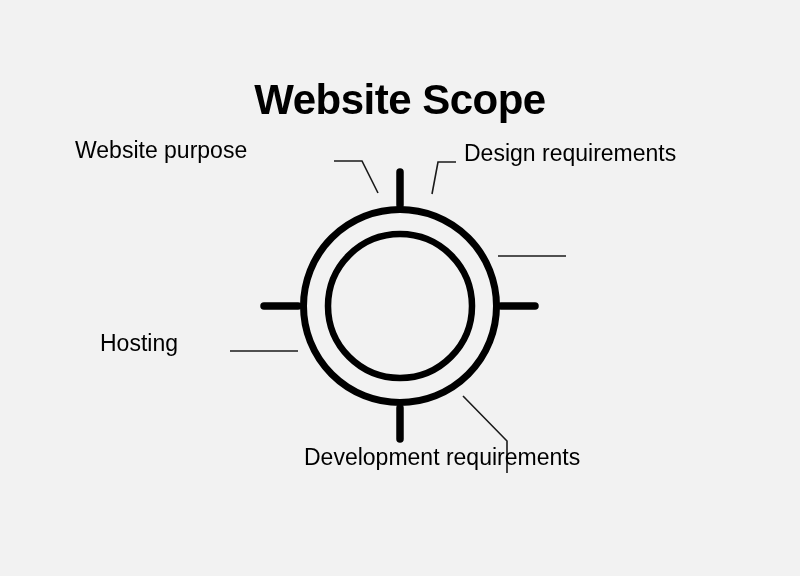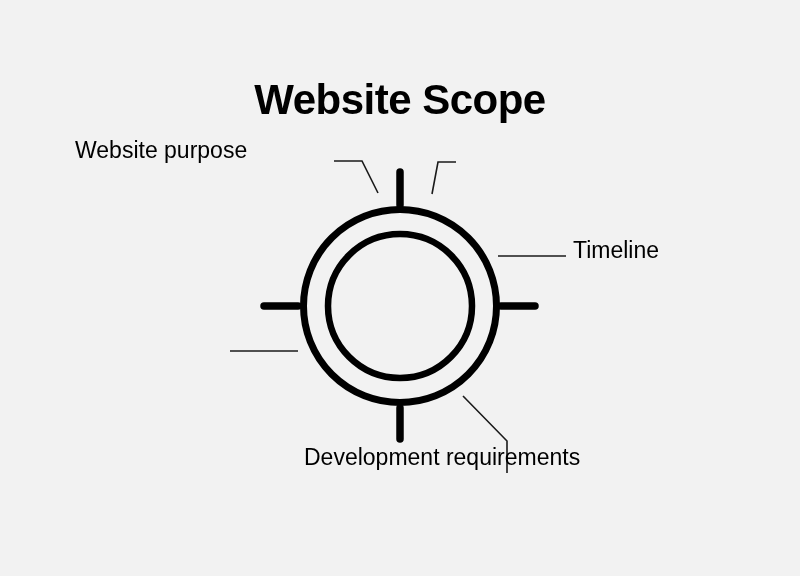--- a/index.html
+++ b/index.html
@@ -65,16 +65,17 @@
 
     <circle class="ring-outer" cx="400" cy="306" r="96.5"></circle>
     <circle class="ring-inner" cx="400" cy="306" r="72"></circle>
     <line class="tick" x1="400" y1="172" x2="400" y2="205"></line>
     <line class="tick" x1="400" y1="408" x2="400" y2="439"></line>
     <line class="tick" x1="264" y1="306" x2="298" y2="306"></line>
     <line class="tick" x1="501" y1="306" x2="535" y2="306"></line>
   </svg>
 
   <div class="label" style="left:75px;  top:139px">Website purpose</div>
-  <div class="label" style="left:573px; top:239px">Timeline</div>
+  <div class="label" style="left:464px; top:142px">Design requirements</div>
+  <div class="label" style="left:100px; top:332px">Hosting</div>
   <div class="label" style="left:304px; top:446px">Development requirements</div>
 
 </div>
 
 </body></html>

